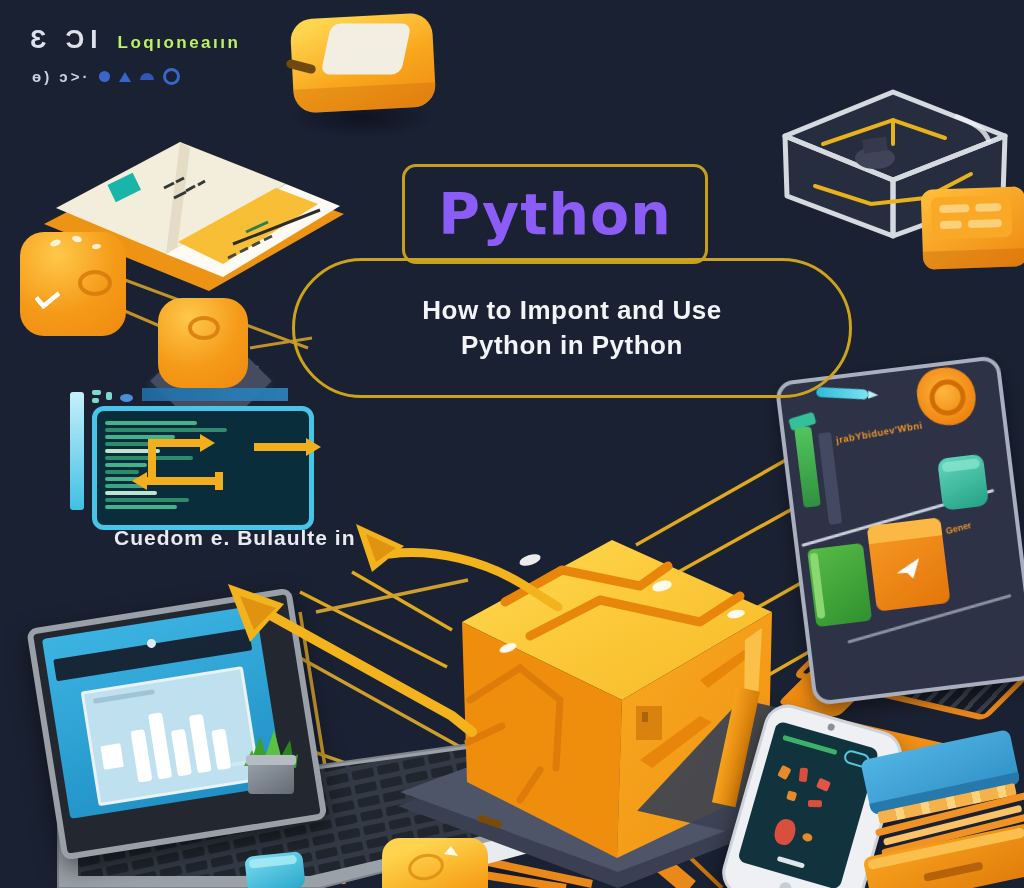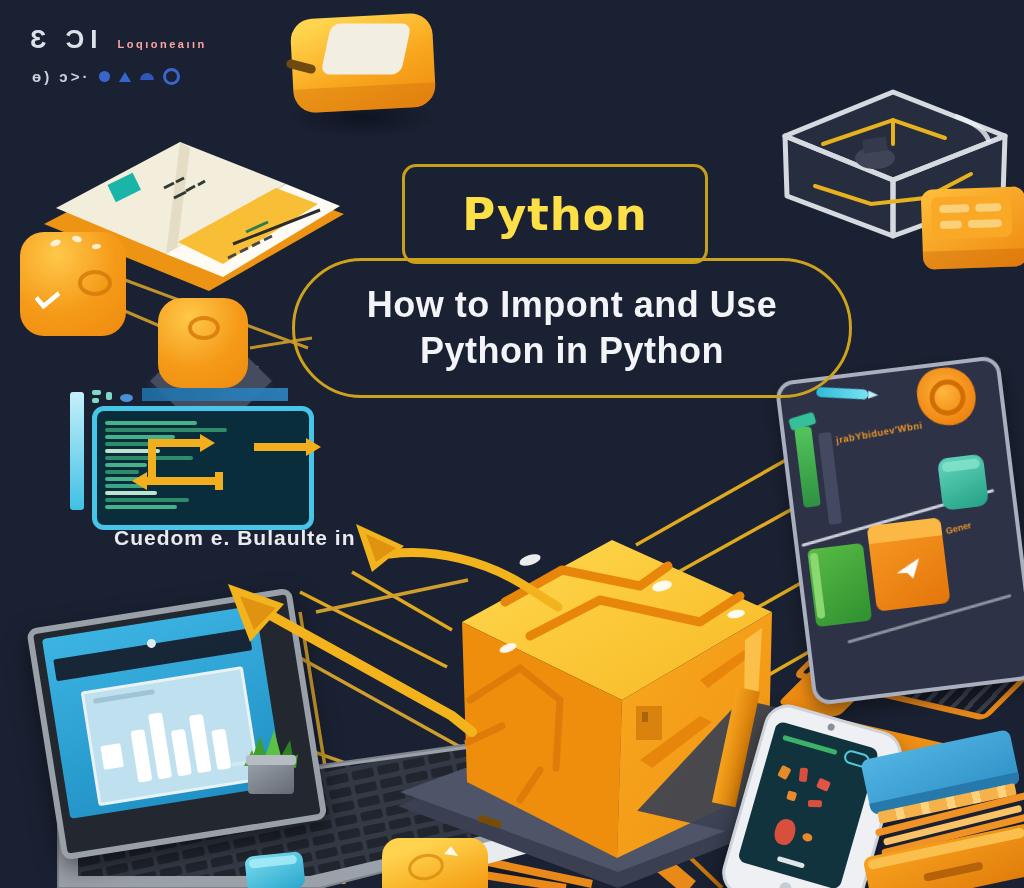--- a/index.html
+++ b/index.html
@@ -4,37 +4,37 @@
 <style>
   html,body{margin:0;padding:0;background:#10141f;}
   .stage{position:relative;width:1024px;height:888px;background:#1a2132;overflow:hidden;
          font-family:"Liberation Sans",sans-serif;}
   .ab{position:absolute;}
   svg{display:block;}
 
   
   .hdr-brand{left:30px;top:24px;display:flex;align-items:baseline;gap:14px;color:#dde1ea;}
   .hdr-glyphs{font-size:26px;font-weight:700;letter-spacing:6px;}
-  .hdr-text{font-size:11px;font-weight:600;letter-spacing:2.5px;color:#fca5a5;}
+  .hdr-text{font-size:17px;font-weight:600;letter-spacing:2.5px;color:#bef264;}
   .hdr-row2{left:32px;top:68px;display:flex;align-items:center;gap:9px;color:#ccd2df;
             font-size:15px;font-weight:700;letter-spacing:3px;}
   .dot{width:11px;height:11px;border-radius:50%;background:#3a66cc;display:inline-block;}
   .tri{width:0;height:0;border-left:6px solid transparent;border-right:6px solid transparent;
        border-bottom:10px solid #3565cf;display:inline-block;}
   .half{width:14px;height:7px;border-radius:7px 7px 0 0;background:#2e57b8;display:inline-block;}
   .ring{width:11px;height:11px;border-radius:50%;border:3px solid #3a66cc;display:inline-block;}
 
   
   .title-box{left:402px;top:164px;width:300px;height:94px;border:3px solid #c7a01b;border-radius:14px;
              display:flex;align-items:center;justify-content:center;}
-  .title-text{font-size:45px;font-weight:800;color:#fde047;letter-spacing:1px;
+  .title-text{font-size:57px;font-weight:800;color:#8b5cf6;letter-spacing:1px;
               font-family:"DejaVu Sans","Liberation Sans",sans-serif;}
   .oval{left:292px;top:258px;width:554px;height:134px;border:3px solid #cda21d;border-radius:70px;
         display:flex;flex-direction:column;align-items:center;justify-content:center;gap:4px;}
-  .oval .l{font-size:36px;font-weight:800;color:#f3f4f8;letter-spacing:.5px;}
+  .oval .l{font-size:26px;font-weight:800;color:#f3f4f8;letter-spacing:.5px;}
 
   .note-c{left:374px;top:422px;line-height:28px;}
   .note-c .y{font-size:22px;font-weight:800;color:#e0a91e;letter-spacing:.5px;display:block;}
   .note-c .w{font-size:22px;font-weight:800;color:#e9ebf0;letter-spacing:1px;display:block;}
   .note-l{left:70px;top:524px;line-height:28px;margin-left:44px;}
   .note-l span{font-size:21px;font-weight:800;color:#e9ebf0;letter-spacing:1px;display:block;}
 
   
   .mb{left:280px;top:12px;width:170px;height:122px;z-index:3;}
   .mb-shadow{left:6px;top:84px;width:152px;height:42px;border-radius:50%;

